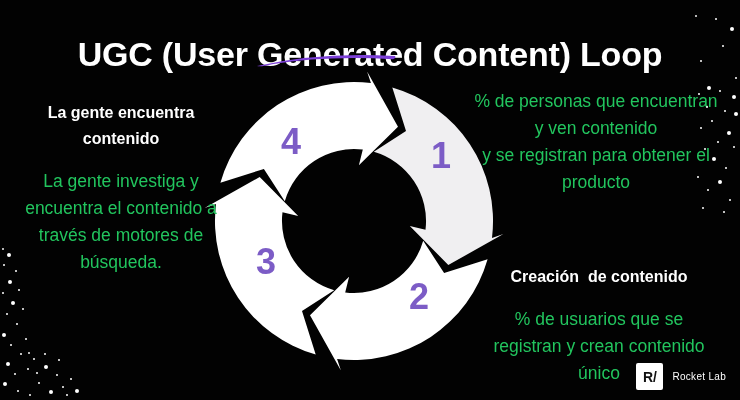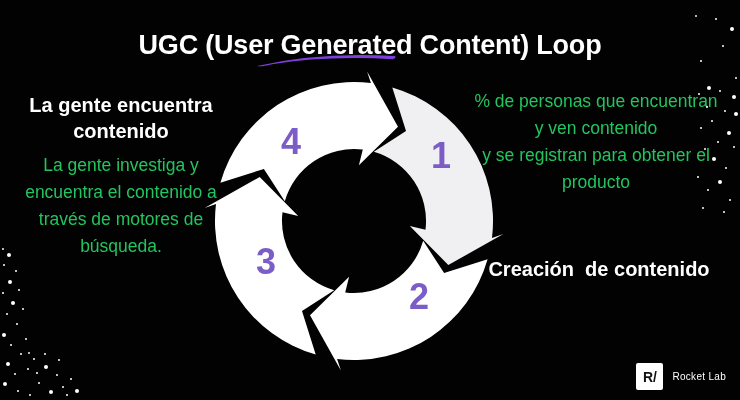--- a/index.html
+++ b/index.html
@@ -9,30 +9,30 @@
     overflow:hidden;
     position:relative;
     font-family:"Liberation Sans","DejaVu Sans",sans-serif;
     color:#fff;
   }
   .canvas{position:absolute;inset:0;width:740px;height:400px;}
 
   .main-title{
     position:absolute;top:12px;left:0;width:740px;
     text-align:center;
-    font-size:27px;font-weight:700;letter-spacing:-0.2px;
+    font-size:34px;font-weight:700;letter-spacing:-0.2px;
     color:#fff;
   }
 
   #loop-svg{position:absolute;left:0;top:0;}
 
   .step-block{position:absolute;text-align:center;}
   .step-title{
-    margin:8px;
-    font-size:20px;font-weight:700;line-height:26px;color:#ffffff;
+    margin:16px;
+    font-size:16px;font-weight:700;line-height:26px;color:#ffffff;
     white-space:pre-wrap;
   }
   .step-body{
     margin:2px 0 0 0;
     font-size:17.5px;font-weight:400;line-height:27px;color:#22c55e;
     white-space:pre-wrap;
   }
   .pos-top-left{left:6px;top:84px;width:230px;}
   .pos-top-right{left:452px;top:86px;width:288px;}
   .pos-bottom-left{left:2px;top:258px;width:242px;}
@@ -106,20 +106,23 @@
   <div class="step-block pos-top-right">
     <p class="step-body">% de personas que encuentran
 y ven contenido
 y se registran para obtener el
 producto</p>
   </div>
 
 
   <div class="step-block pos-bottom-right">
     <h2 class="step-title">Creación  de contenido</h2>
+    <p class="step-body">% de usuarios que se
+registran y crean contenido
+único</p>
   </div>
 
   <div class="speckle speckle-right"></div>
   <div class="speckle speckle-left"></div>
   <div class="speckle speckle-bottom-left"></div>
 
   <div class="footer-logo">
     <div class="logo-square">
       <span>R/</span>
     </div>

